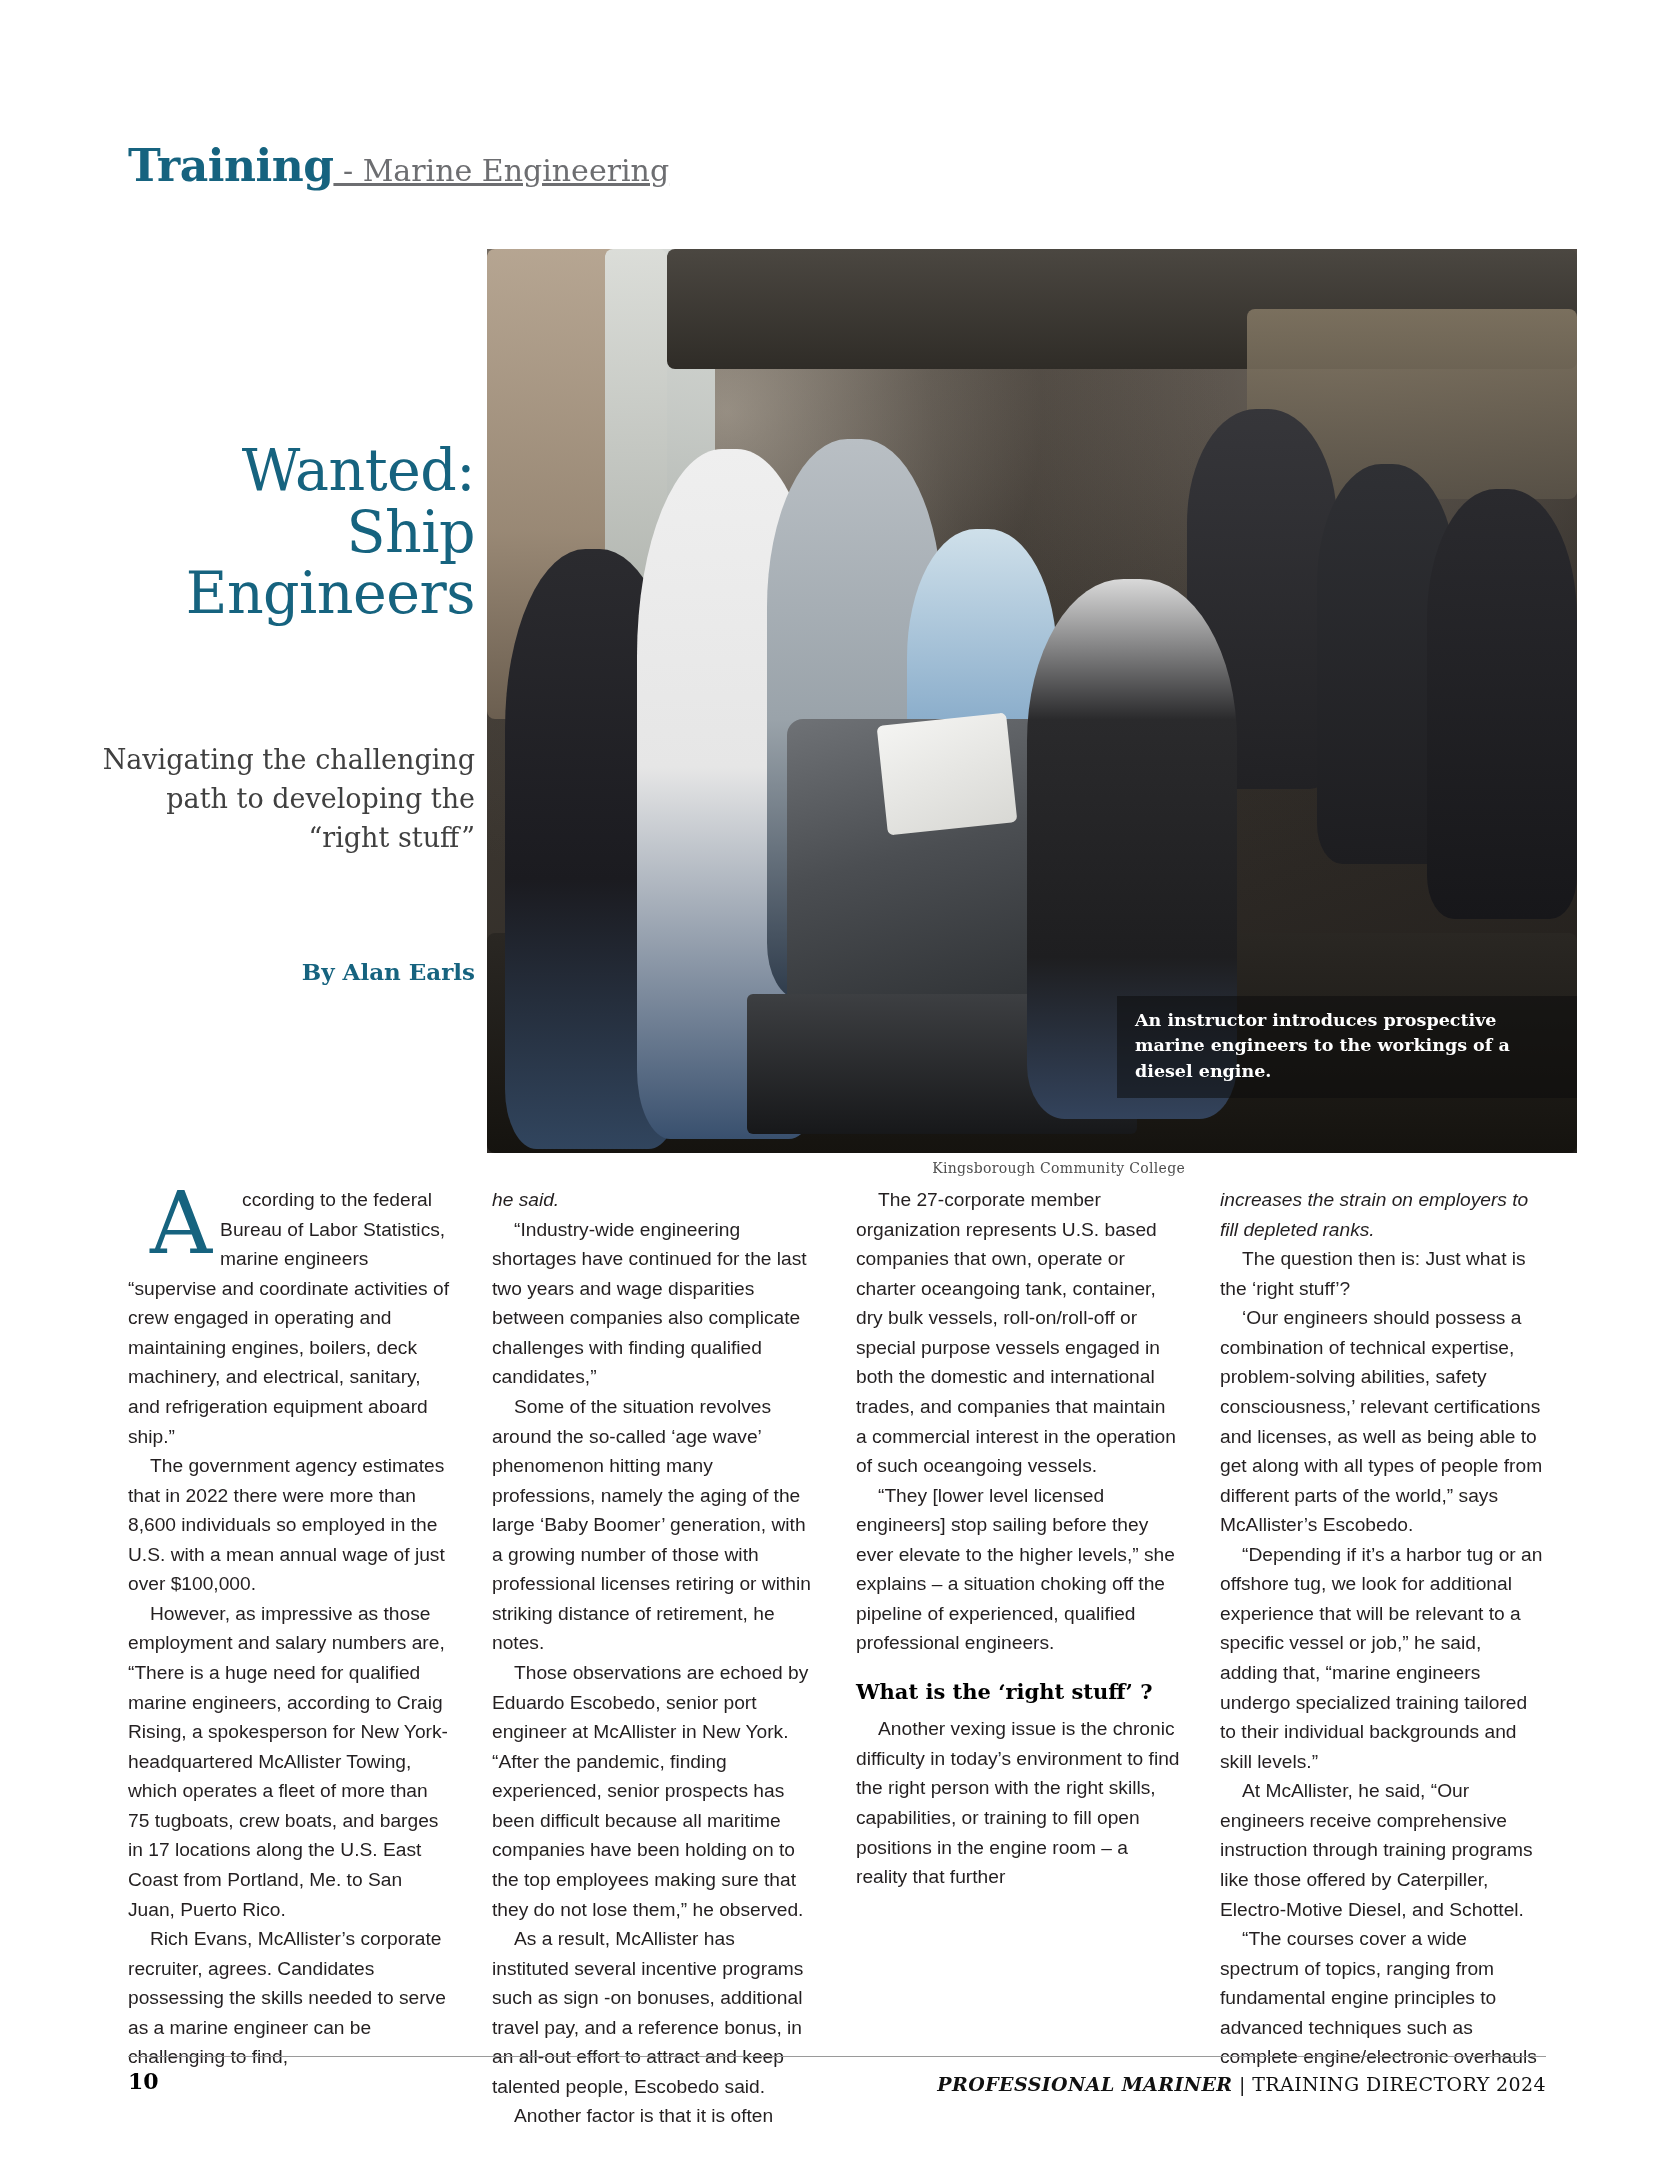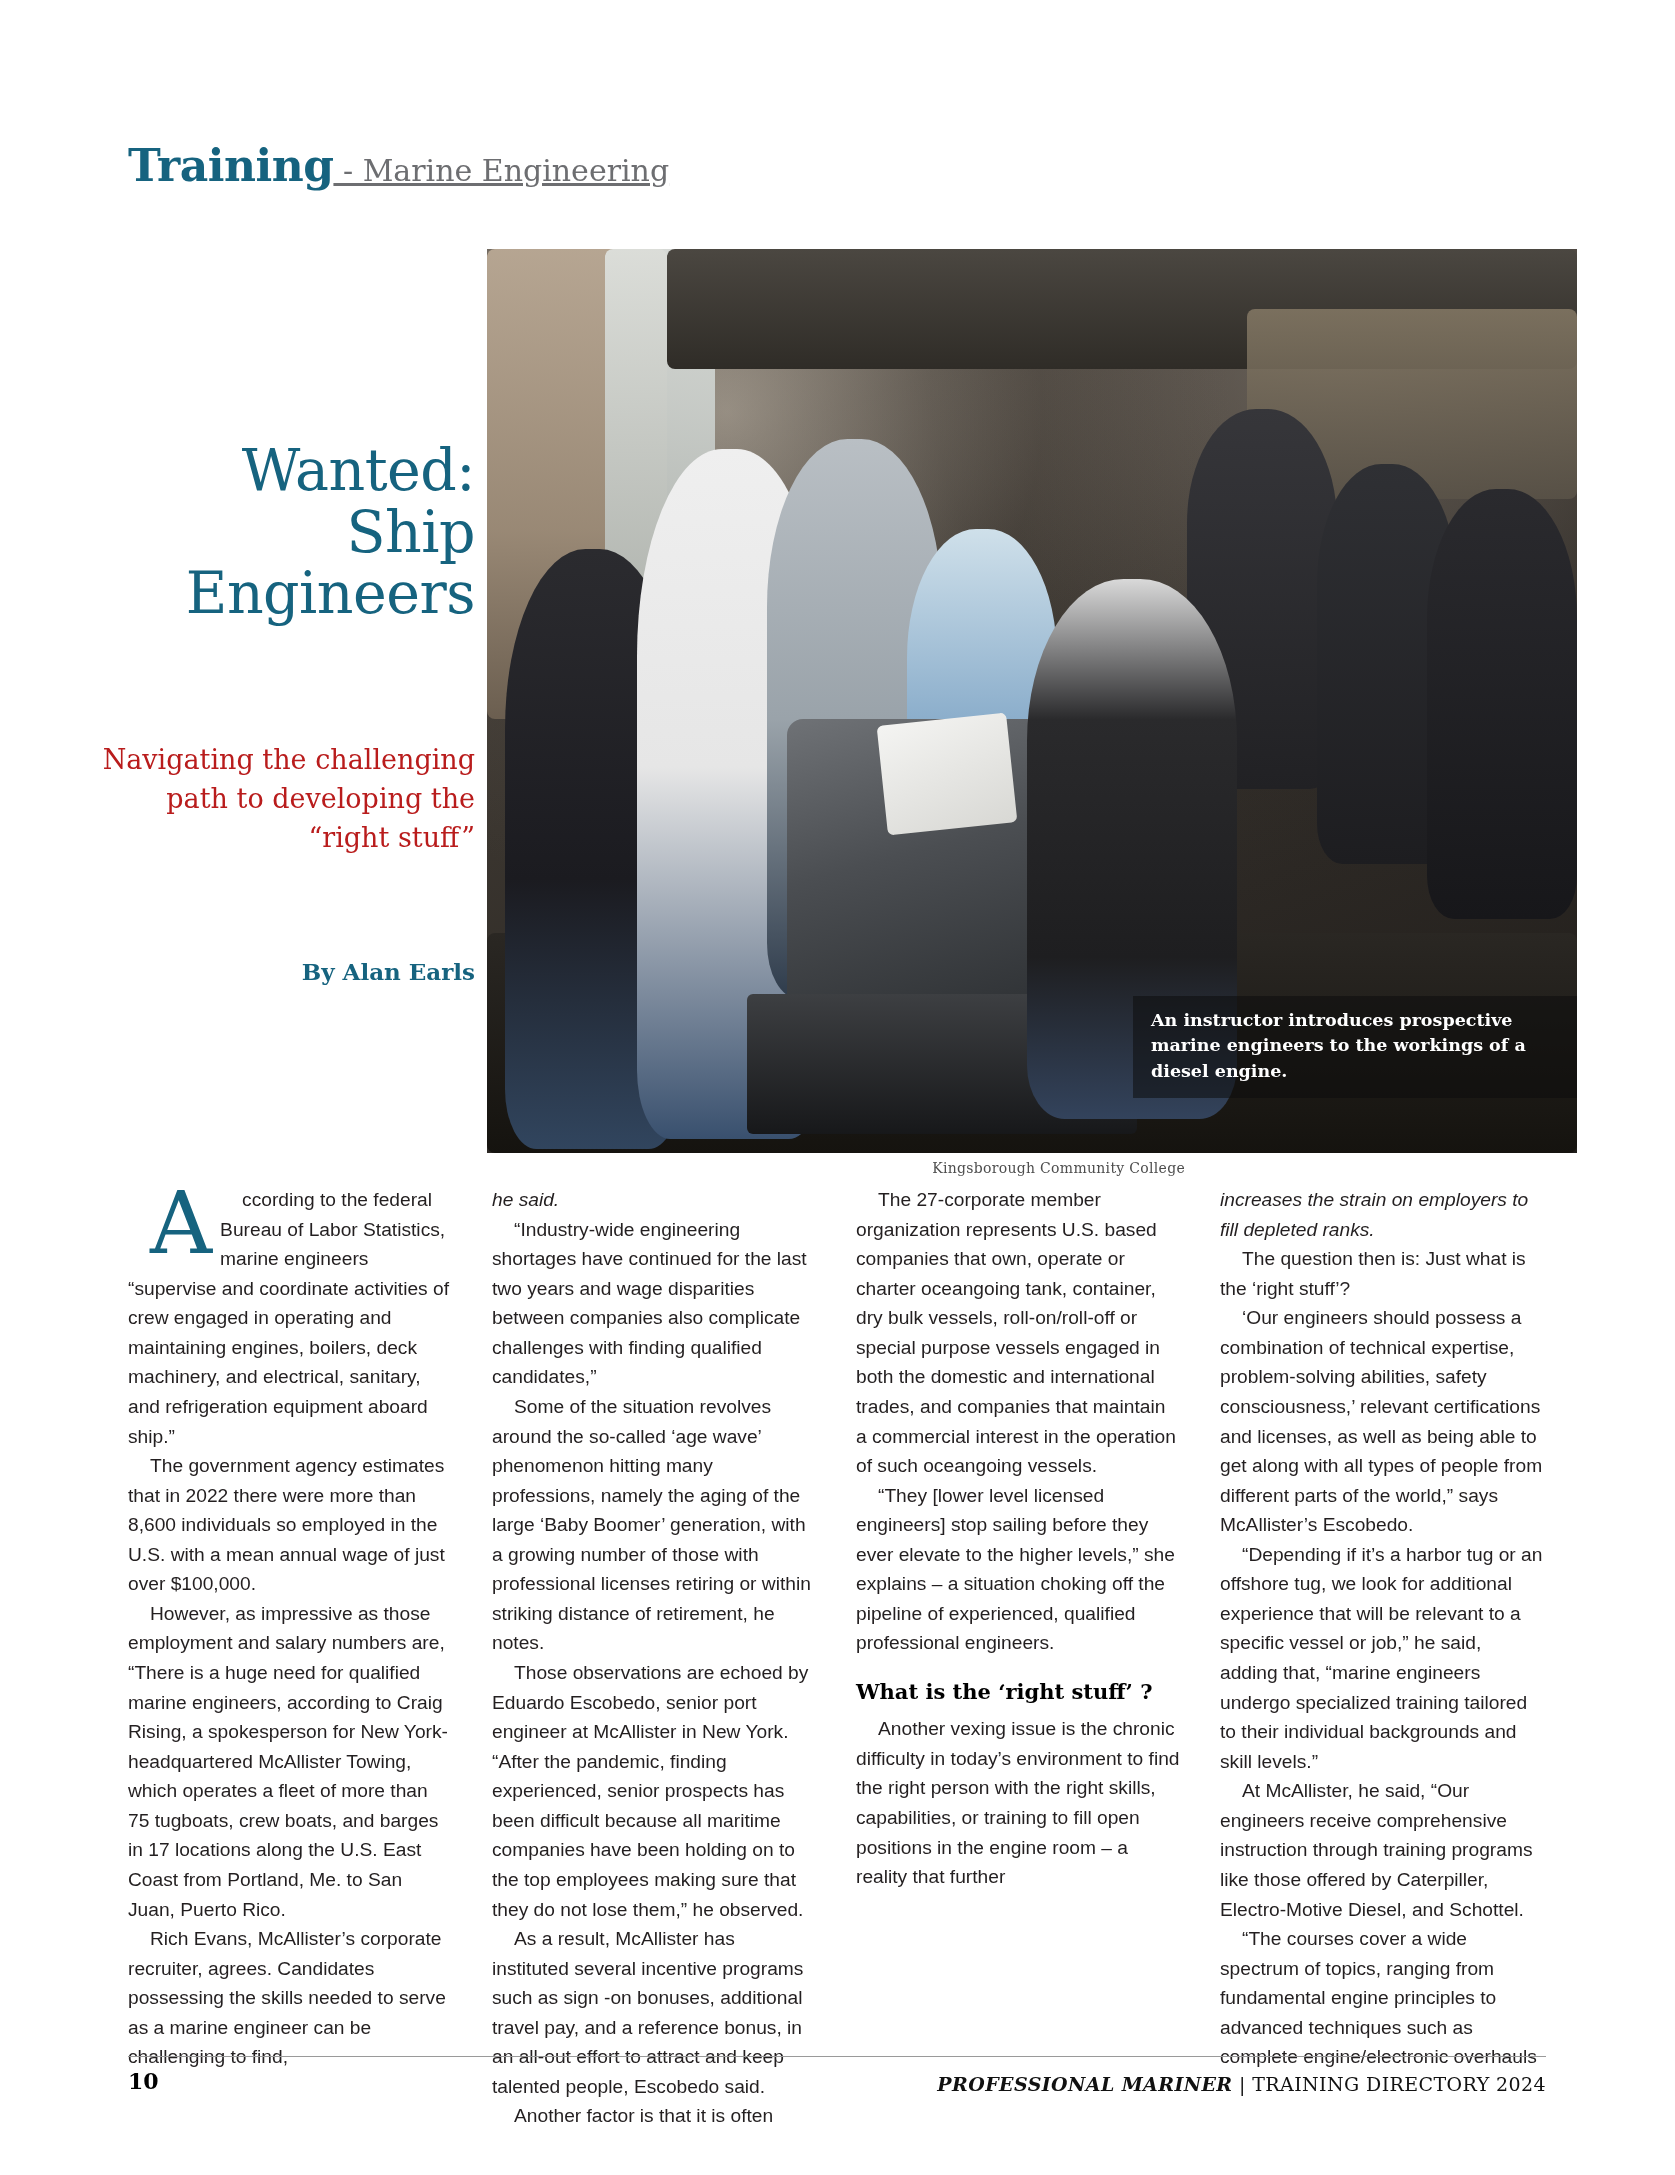--- a/index.html
+++ b/index.html
@@ -59,21 +59,21 @@
   }
   .deck {
     position: absolute;
     left: 100px;
     top: 740px;
     width: 375px;
     text-align: right;
     font-family: "DejaVu Serif", serif;
     font-size: 27px;
     line-height: 1.45;
-    color: #b91c1c;
+    color: #404040;
   }
   .byline {
     position: absolute;
     left: 100px;
     top: 958px;
     width: 375px;
     text-align: right;
     font-family: "DejaVu Serif", serif;
     font-weight: bold;
     font-size: 23px;
@@ -158,21 +158,21 @@
     left: 560px; top: 640px; width: 90px; height: 120px;
     background: linear-gradient(180deg,#efeade 0%,#cfc9ba 100%);
     border-radius: 10px;
     opacity:.9;
   }
   .caption-box {
     position: absolute;
     right: 0;
     bottom: 55px;
     width: 420px;
-    padding: 12px 6px 14px 18px;
+    padding: 12px 22px 14px 18px;
     background: rgba(12,12,12,0.55);
     color: #ffffff;
     font-family: "DejaVu Serif", serif;
     font-weight: bold;
     font-size: 17.5px;
     line-height: 1.45;
   }
   .credit {
     position: absolute;
     right: 490px;

